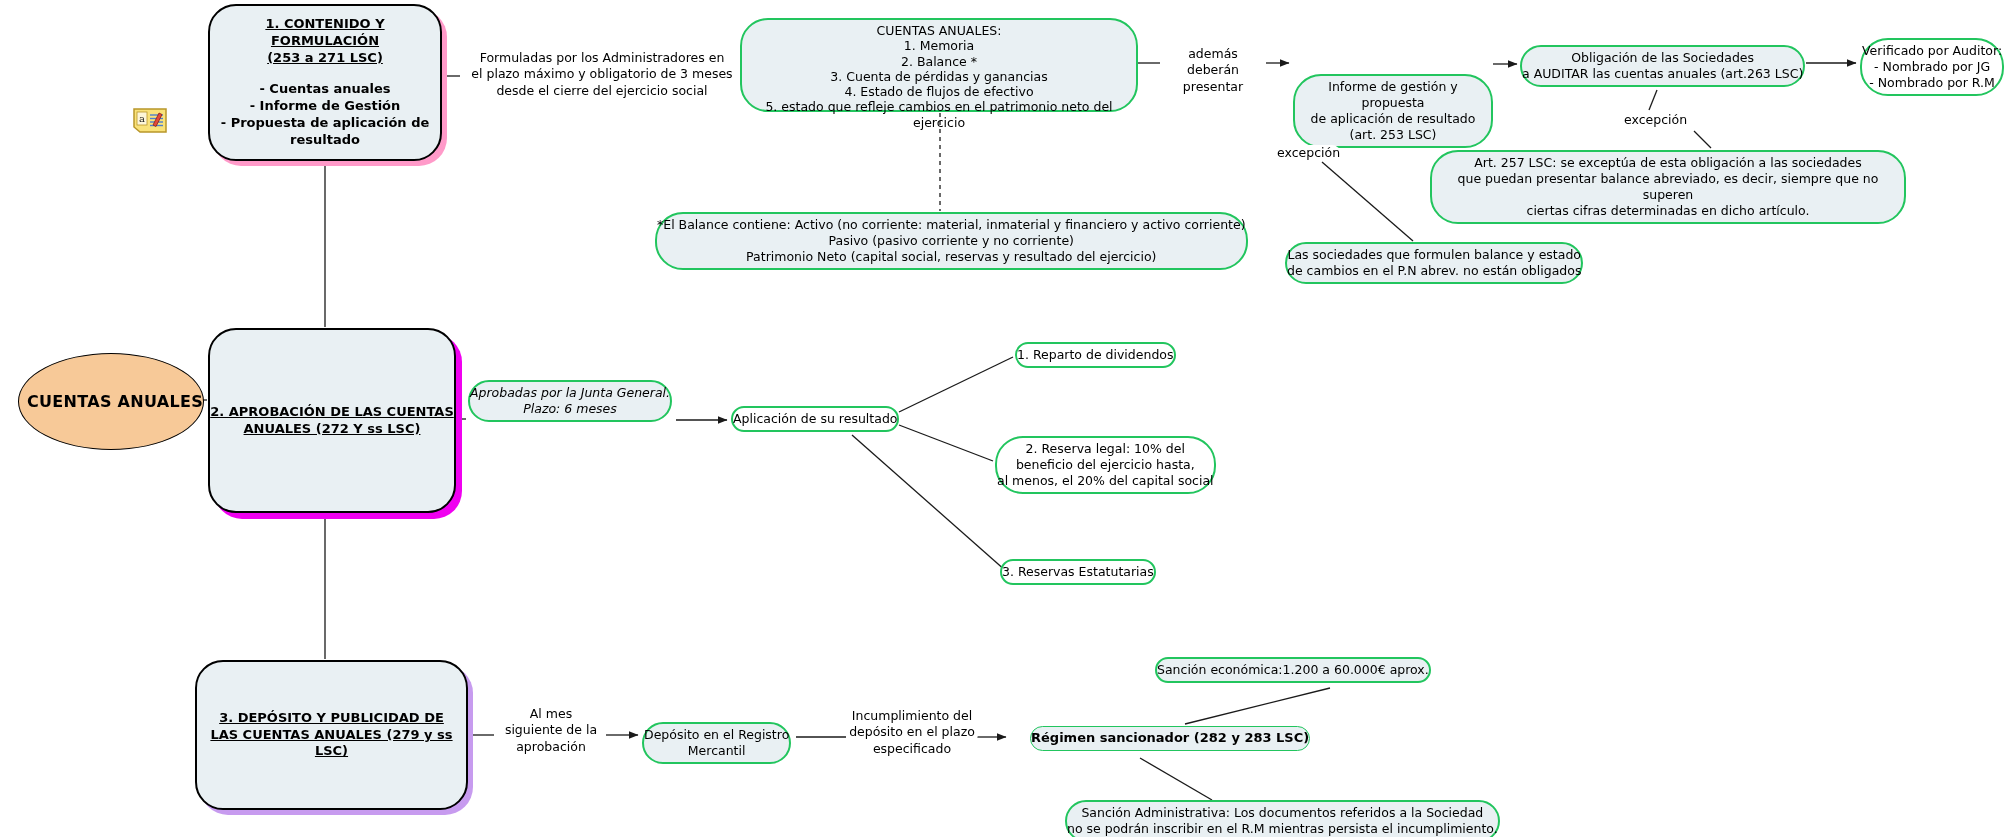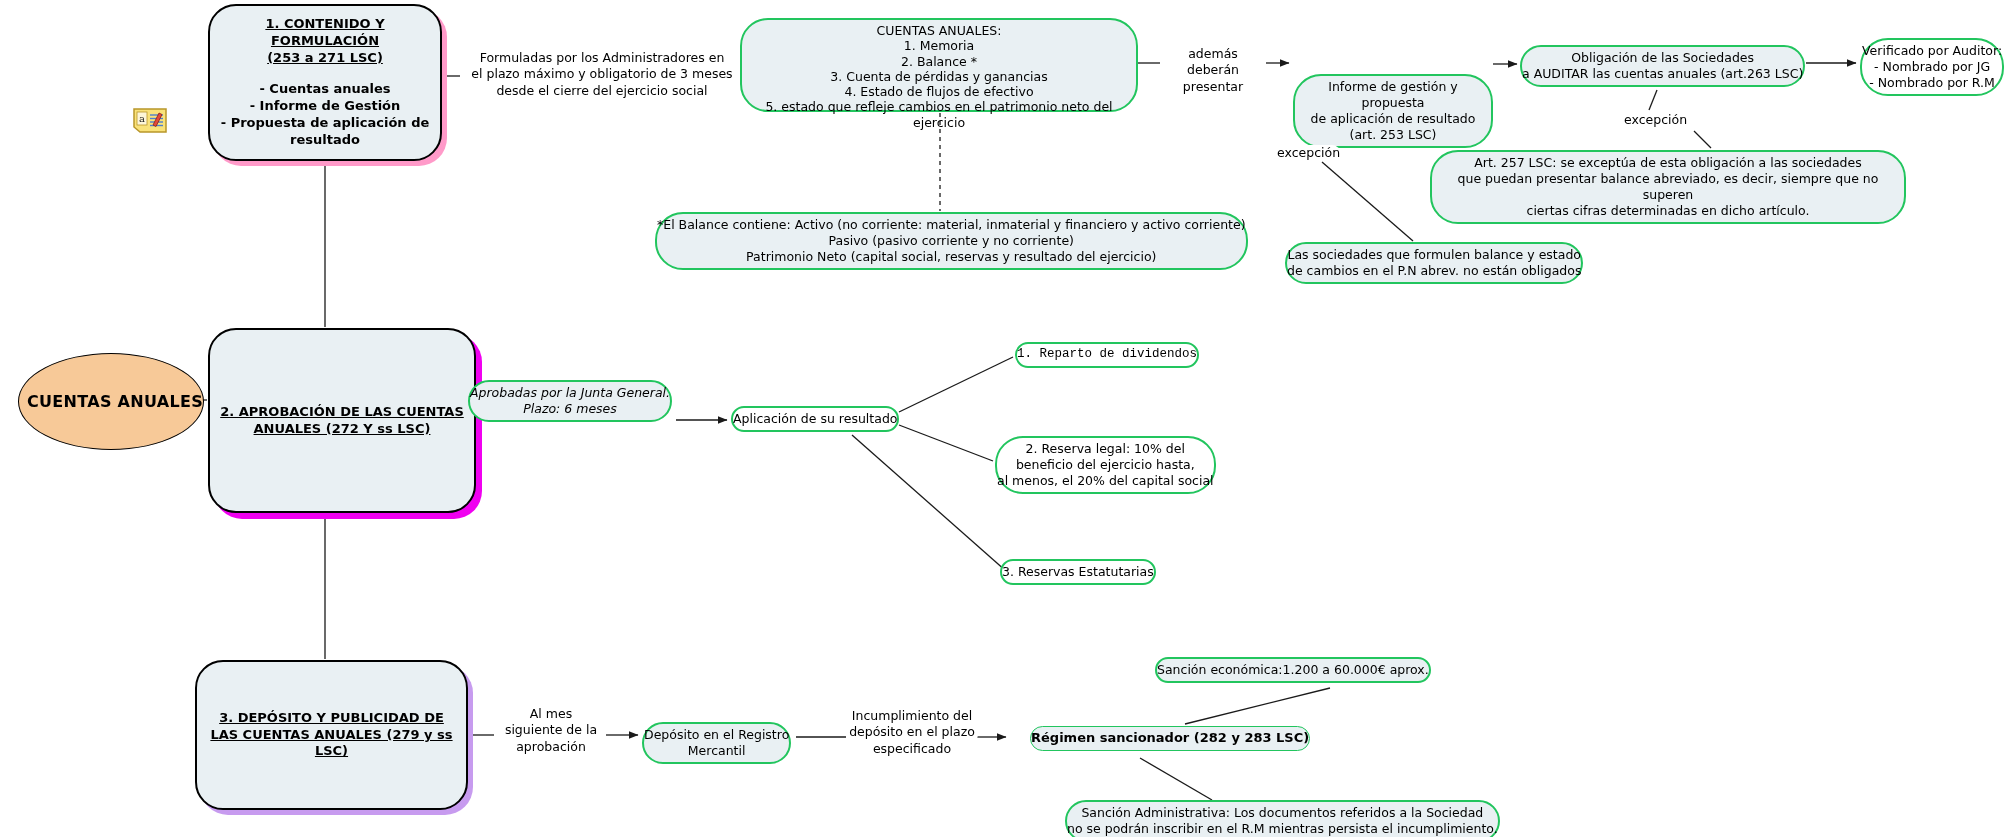--- a/index.html
+++ b/index.html
@@ -142,31 +142,31 @@
 que puedan presentar balance abreviado, es decir, siempre que no superen
 ciertas cifras determinadas en dicho artículo.</div>
 
   <div class="node" style="left:655px;top:212px;">*El Balance contiene: Activo (no corriente: material, inmaterial y financiero y activo corriente)
 Pasivo (pasivo corriente y no corriente)
 Patrimonio Neto (capital social, reservas y resultado del ejercicio)</div>
 
   <div class="node" style="left:1285px;top:242px;">Las sociedades que formulen balance y estado
 de cambios en el P.N abrev. no están obligados</div>
 
-  <div class="mainnode sh-magenta" style="left:208px;top:328px;width:268px;height:185px;">
+  <div class="mainnode sh-magenta" style="left:208px;top:328px;width:248px;height:185px;">
     <div class="ttl">2. APROBACIÓN DE LAS CUENTAS
 ANUALES (272 Y ss LSC)</div>
   </div>
 
   <div class="node" style="left:468px;top:380px;font-style:italic;">Aprobadas por la Junta General.
 Plazo: 6 meses</div>
 
   <div class="node white" style="left:731px;top:406px;">Aplicación de su resultado</div>
 
-  <div class="node white" style="left:1015px;top:342px;font-family:Liberation Mono, monospace;">1. Reparto de dividendos</div>
+  <div class="node white" style="left:1015px;top:342px;">1. Reparto de dividendos</div>
   <div class="node white" style="left:995px;top:436px;">2. Reserva legal: 10% del
 beneficio del ejercicio hasta,
 al menos, el 20% del capital social</div>
   <div class="node white" style="left:1000px;top:559px;">3. Reservas Estatutarias</div>
 
   <div class="mainnode sh-purple" style="left:195px;top:660px;width:273px;height:150px;">
     <div class="ttl">3. DEPÓSITO Y PUBLICIDAD DE
 LAS CUENTAS ANUALES (279 y ss LSC)</div>
   </div>
 

